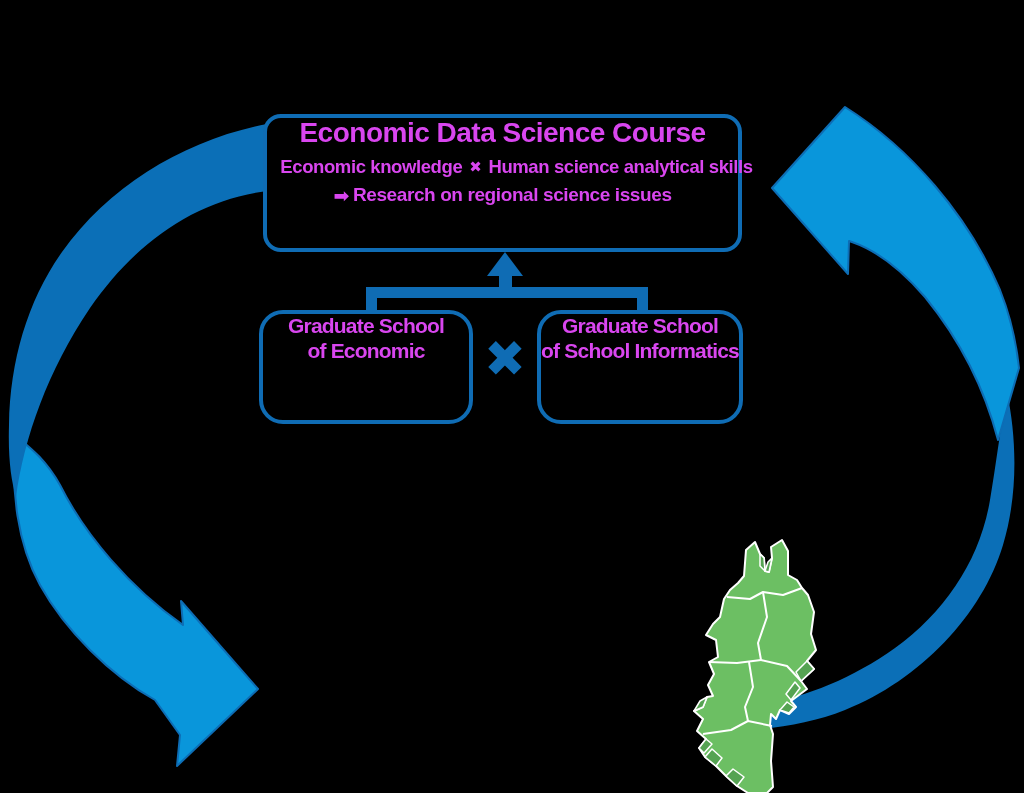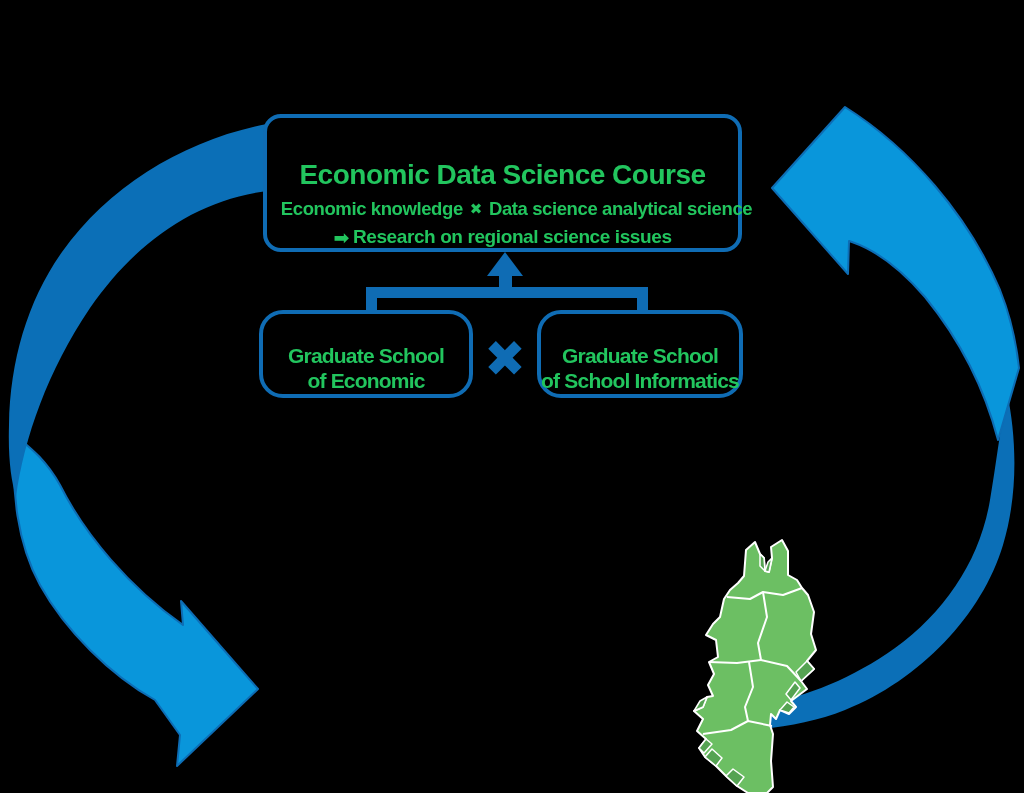--- a/index.html
+++ b/index.html
@@ -4,32 +4,32 @@
 <style>
   html,body{margin:0;padding:0;background:#000;}
   #canvas{
     position:relative;width:1024px;height:793px;background:#000;
     overflow:hidden;font-family:"Liberation Sans","DejaVu Sans",sans-serif;
   }
   #diagram-svg{position:absolute;left:0;top:0;width:1024px;height:793px;}
   .box{
     position:absolute;border:4px solid #0f6cb4;border-radius:20px;
     box-sizing:border-box;display:flex;flex-direction:column;
-    align-items:center;justify-content:flex-end;text-align:center;
-    color:#22c55e;font-weight:bold;background:transparent;
+    align-items:center;justify-content:flex-start;text-align:center;
+    color:#d946ef;font-weight:bold;background:transparent;
   }
   .course-box{left:263px;top:114px;width:479px;height:138px;border-radius:18px;}
   .course-title{font-size:28px;letter-spacing:-0.5px;line-height:1.1;white-space:nowrap;}
   .formula-row{margin-top:7px;font-size:18.5px;letter-spacing:-0.4px;white-space:nowrap;
     display:flex;align-items:center;margin-left:28px;}
   .op-small{font-size:15px;padding:0 7px;font-family:"DejaVu Sans","Liberation Sans",sans-serif;}
   .result-row{margin-top:6px;font-size:19px;letter-spacing:-0.4px;white-space:nowrap;
     display:flex;align-items:center;}
   .result-arrow{font-size:19px;margin-right:4px;font-family:"DejaVu Sans","Liberation Sans",sans-serif;}
-  .school-box{top:310px;height:88px;border-radius:24px;font-size:21px;
+  .school-box{top:310px;height:114px;border-radius:24px;font-size:21px;
     letter-spacing:-0.8px;line-height:1.18;}
   .school-economics{left:259px;width:214px;}
   .school-informatics{left:537px;width:206px;}
   .school-line{white-space:nowrap;}
   .big-operator{
     position:absolute;left:473px;top:310px;width:64px;height:97px;
     display:flex;align-items:center;justify-content:center;
     color:#0f6cb4;font-weight:bold;font-size:50px;
     font-family:"DejaVu Sans","Liberation Sans",sans-serif;
   }
@@ -111,21 +111,21 @@
         <path d="M703,734 L731,730 L748,721 L772,726"></path>
       </g>
     </g>
   </svg>
 
   <div class="box course-box">
     <div class="course-title">Economic Data Science Course</div>
     <div class="formula-row">
       <span>Economic knowledge</span>
       <span class="op-small">✖</span>
-      <span>Data science analytical science</span>
+      <span>Human science analytical skills</span>
     </div>
     <div class="result-row">
       <span class="result-arrow">➡</span>
       <span>Research on regional science issues</span>
     </div>
   </div>
 
   <div class="box school-box school-economics">
     <div class="school-line">Graduate School</div>
     <div class="school-line">of Economic</div>

